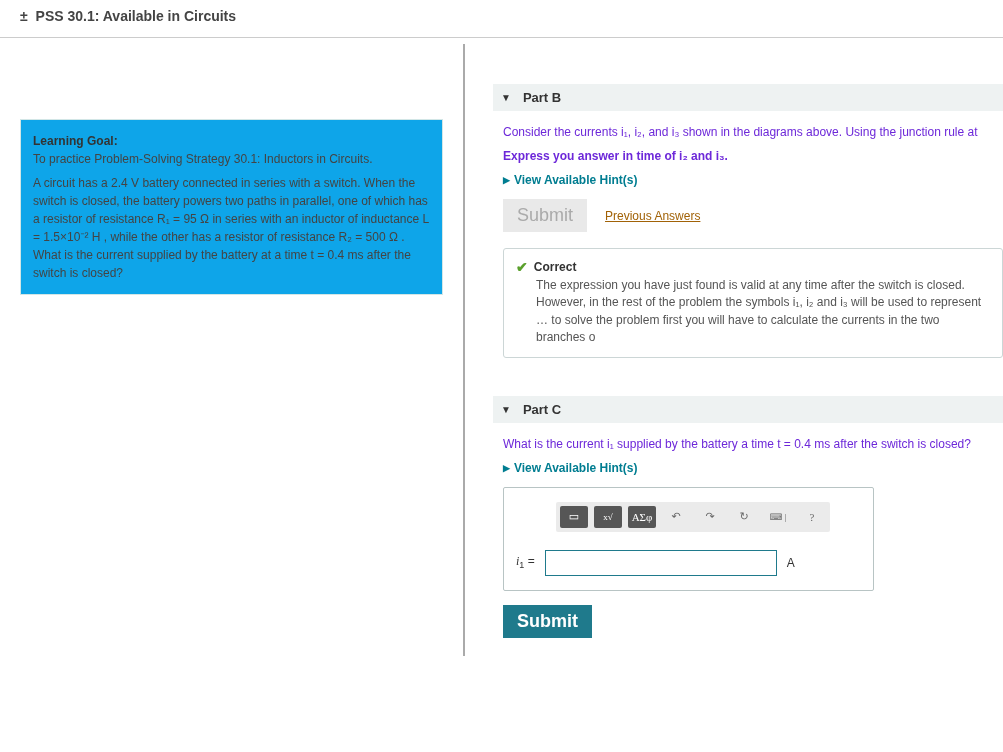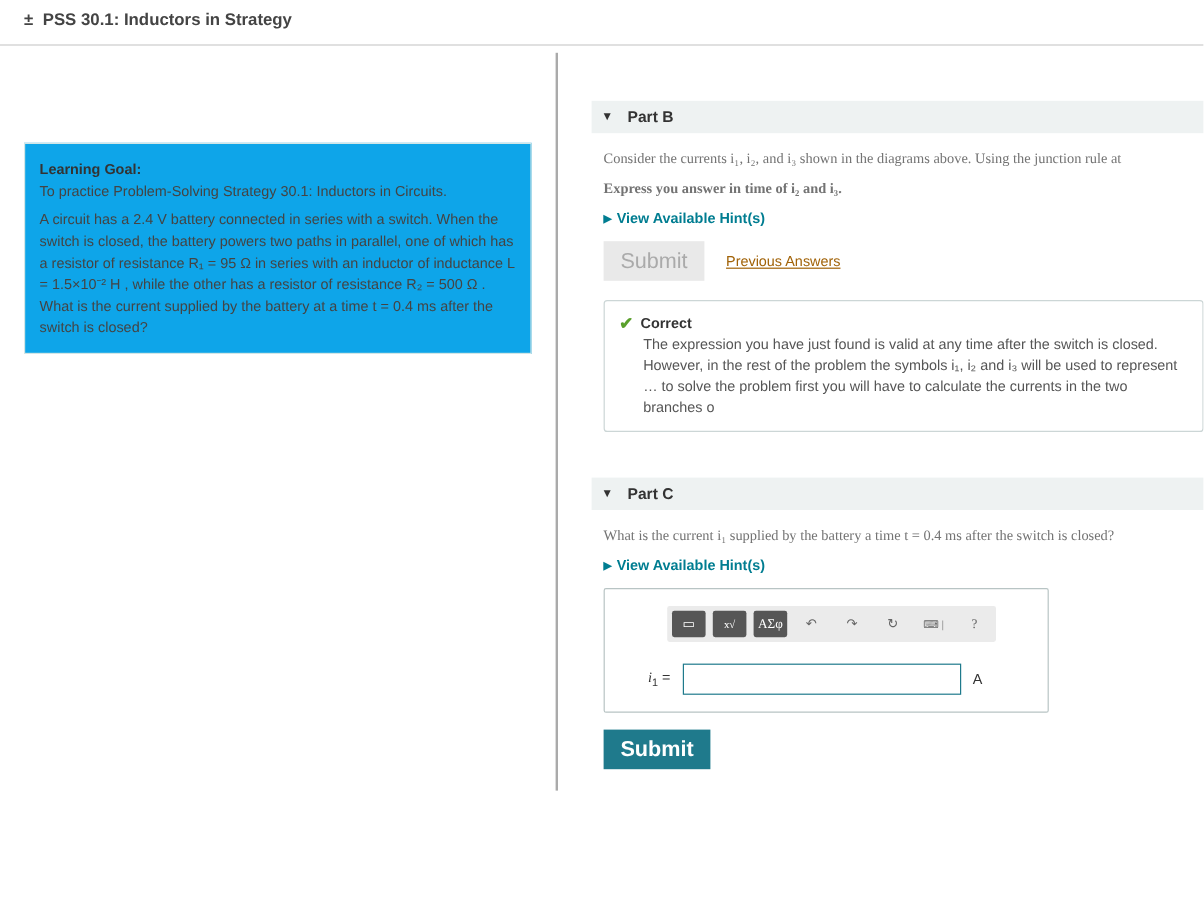--- a/index.html
+++ b/index.html
@@ -67,22 +67,21 @@
 .part-header .caret {
   font-size: 10px;
   color: #333;
 }
 .part-body {
   padding: 14px 0 18px 10px;
   font-size: 12px;
 }
 .part-body p {
   margin: 0 0 10px;
-  color: #737373;
-  font-family: Liberation Serif, serif;
+  color: #6d28d9;
 }
 .hint-link {
   color: #007d91;
   font-weight: bold;
   font-size: 12px;
   cursor: pointer;
   display: flex;
   align-items: center;
   gap: 4px;
 }
@@ -187,38 +186,37 @@
 }
 .tool-btn.light {
   background: transparent;
   color: #666;
 }
 .answer-line {
   margin-top: 18px;
   display: flex;
   align-items: center;
   gap: 10px;
-  margin-left: 24px;
 }
 .answer-input {
   border: 1px solid #1f7a8c;
   height: 24px;
   width: 230px;
   background: #fff;
 }
 .var { font-style: italic; font-family: "Times New Roman", serif;}
 .sub { font-size: 0.75em; vertical-align: sub; font-style: normal;}
 </style>
 </head>
 <body>
 
 <div class="page">
   <div class="header">
     <span class="sigma">±</span>
-    <span>PSS 30.1: Inductors in Strategy</span>
+    <span>PSS 30.1: Available in Circuits</span>
   </div>
   <hr class="divider-line">
 
   <div class="content">
     <div class="left-col">
       <div class="info-box">
         <b>Learning Goal:</b><br>
         <span>To practice Problem-Solving Strategy 30.1: Inductors in Circuits.</span>
         <div style="height:6px"></div>
         <span>A circuit has a 2.4 V battery connected in series with a switch. When the switch is closed, the battery powers two paths in parallel, one of which has a resistor of resistance R₁ = 95 Ω in series with an inductor of inductance L = 1.5×10⁻² H , while the other has a resistor of resistance R₂ = 500 Ω . What is the current supplied by the battery at a time t = 0.4 ms after the switch is closed?</span>

